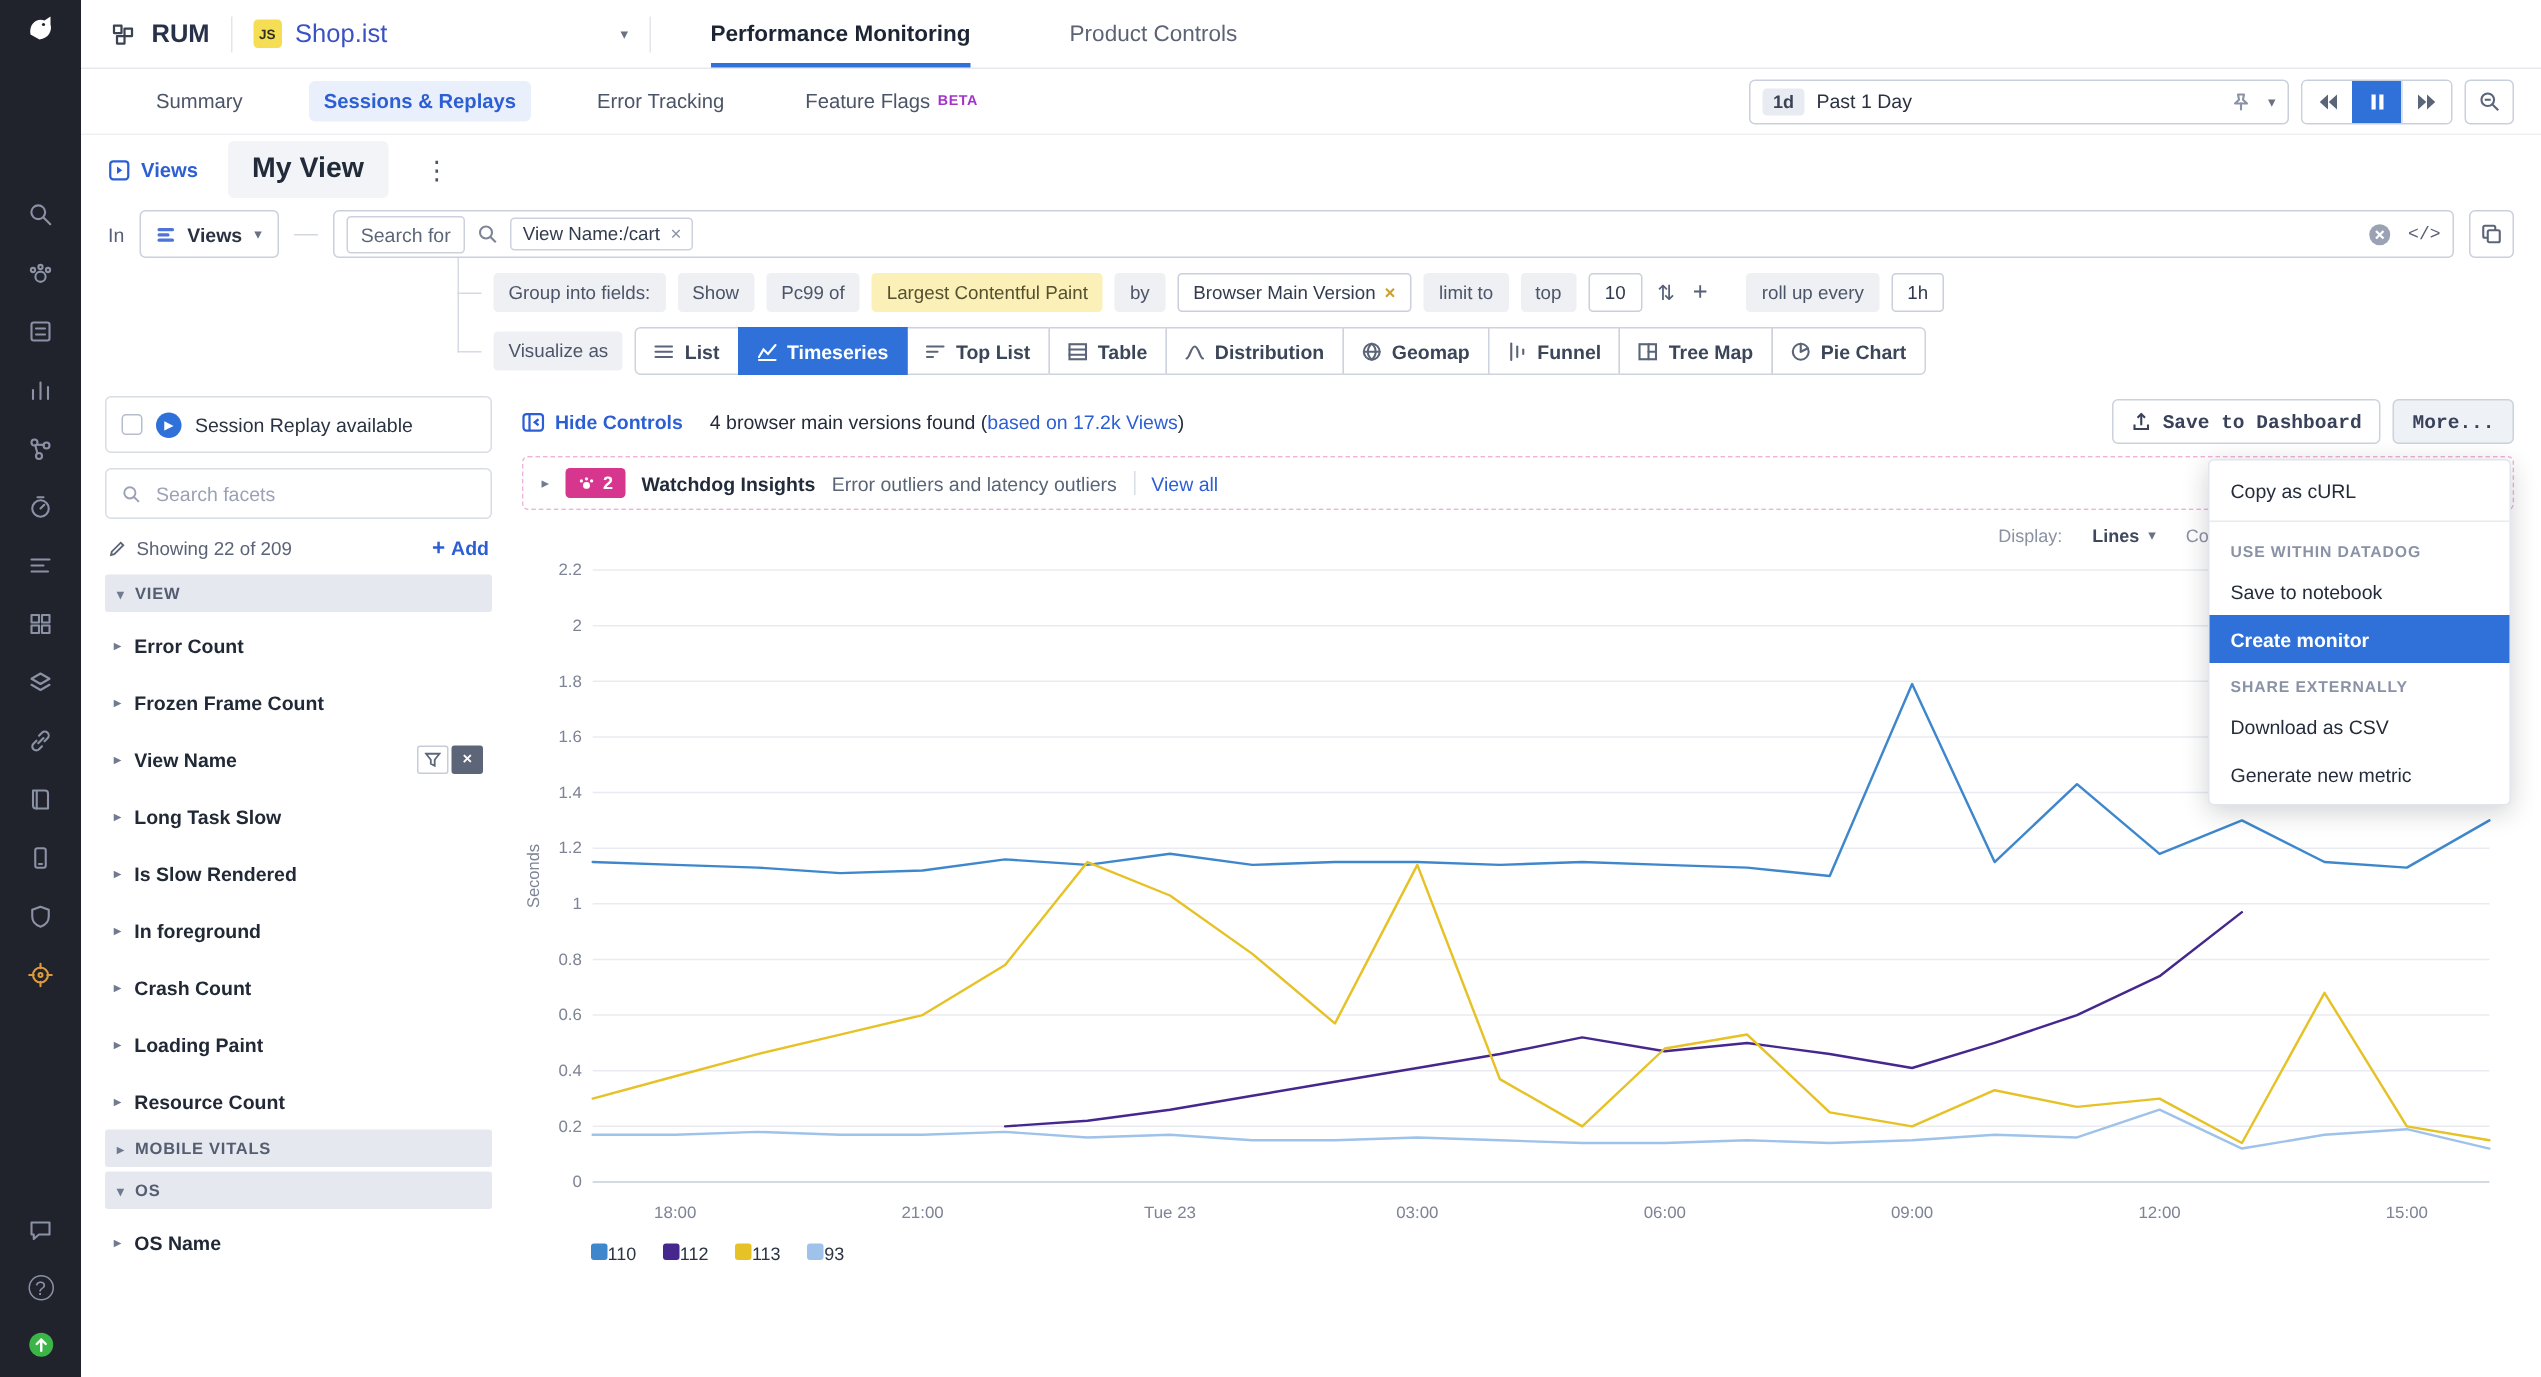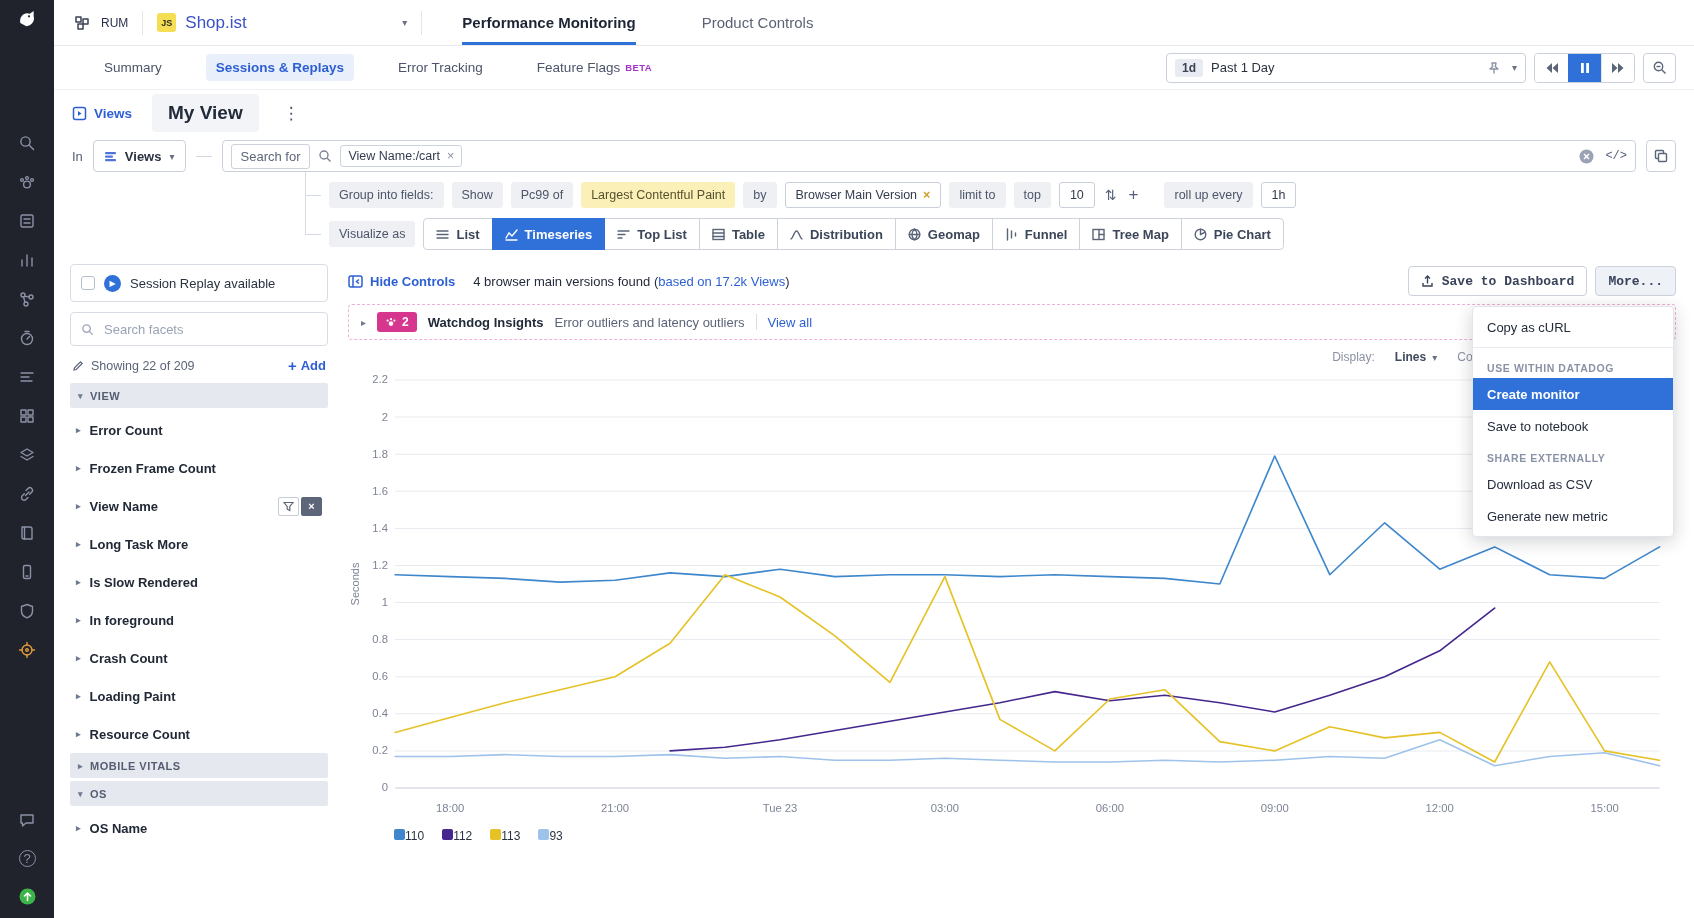--- a/index.html
+++ b/index.html
@@ -15,21 +15,21 @@
   .rail-bottom { margin-top:auto; margin-bottom:12px; display:flex; flex-direction:column; gap:18px; align-items:center; }
   .ric { width:20px; height:20px; display:flex; align-items:center; justify-content:center; cursor:pointer; }
   .ric svg { stroke:#8b92a6; fill:none; stroke-width:1.4; stroke-linecap:round; stroke-linejoin:round; }
   .ric.active svg { stroke:#dd9b3c; }
   .help-glyph { color:#8b92a6; font-size:13px; border:1.4px solid #8b92a6; border-radius:50%; width:17px; height:17px; display:flex; align-items:center; justify-content:center; }
 
   .main { flex:1; display:flex; flex-direction:column; min-width:0; }
 
   
   .topbar { height:46px; display:flex; align-items:center; padding:0 18px; gap:14px; border-bottom:1px solid #e7e9ef; flex:none; }
-  .prod { display:flex; align-items:center; gap:9px; font-size:12px; font-weight:400; color:#28314a; }
+  .prod { display:flex; align-items:center; gap:9px; font-size:17px; font-weight:700; color:#28314a; }
   .vdiv { width:1px; height:24px; background:#e2e5eb; }
   .appsel { display:flex; align-items:center; gap:9px; cursor:pointer; min-width:250px; }
   .js-badge { width:19px; height:19px; background:#f5de53; border-radius:3px; display:flex; align-items:center; justify-content:center; font-size:9px; font-weight:700; color:#2e2f1f; }
   .app-name { font-size:17px; color:#3b52c4; font-weight:500; }
   .caret { color:#6a7183; font-size:10px; }
   .appsel .caret { margin-left:auto; }
   .toptabs { display:flex; gap:66px; margin-left:26px; height:100%; }
   .toptab { display:flex; align-items:center; height:100%; font-size:15px; color:#5b6375; border-bottom:3px solid transparent; padding-top:3px; cursor:pointer; }
   .toptab.active { color:#1d2534; font-weight:600; border-bottom-color:#3071d9; }
 
@@ -543,21 +543,21 @@
             <span class="fbtn">
                 <svg width="11" height="11" viewBox="0 0 11 11" style="stroke:#5d6679;fill:none;stroke-width:1.2">
                   <path d="M1 1.5 H10 L6.8 5.5 V9.5 L4.2 8.2 V5.5 Z"></path>
                 </svg>
               </span>
             <span class="fbtn dark">×</span>
           </span>
         </div>
         <div class="facet-item">
             <span class="chev">▸</span>
-            <span>Long Task More</span>
+            <span>Long Task Slow</span>
           </div>
         <div class="facet-item">
             <span class="chev">▸</span>
             <span>Is Slow Rendered</span>
           </div>
         <div class="facet-item">
             <span class="chev">▸</span>
             <span>In foreground</span>
           </div>
         <div class="facet-item">
@@ -709,19 +709,19 @@
             </div>
           </div>
       </section>
     </div>
   </div>
 
   <div class="menu">
       <div class="menu-item">Copy as cURL</div>
       <div class="menu-divider"></div>
       <div class="menu-header">USE WITHIN DATADOG</div>
+      <div class="menu-item">Save to notebook</div>
       <div class="menu-item active">Create monitor</div>
-      <div class="menu-item">Save to notebook</div>
       <div class="menu-header">SHARE EXTERNALLY</div>
       <div class="menu-item">Download as CSV</div>
       <div class="menu-item">Generate new metric</div>
     </div>
 </div>
 
 </body></html>

